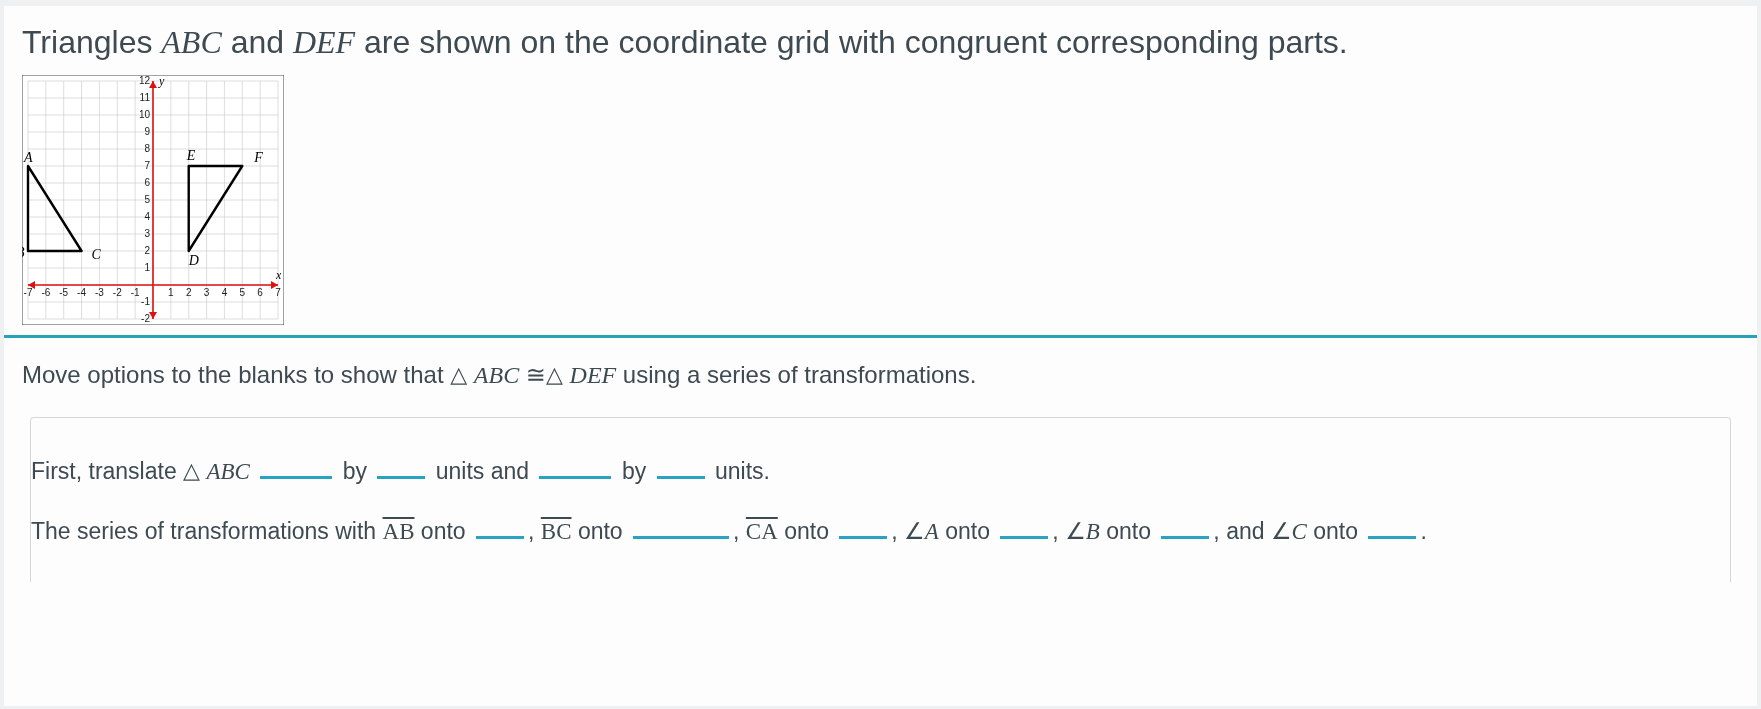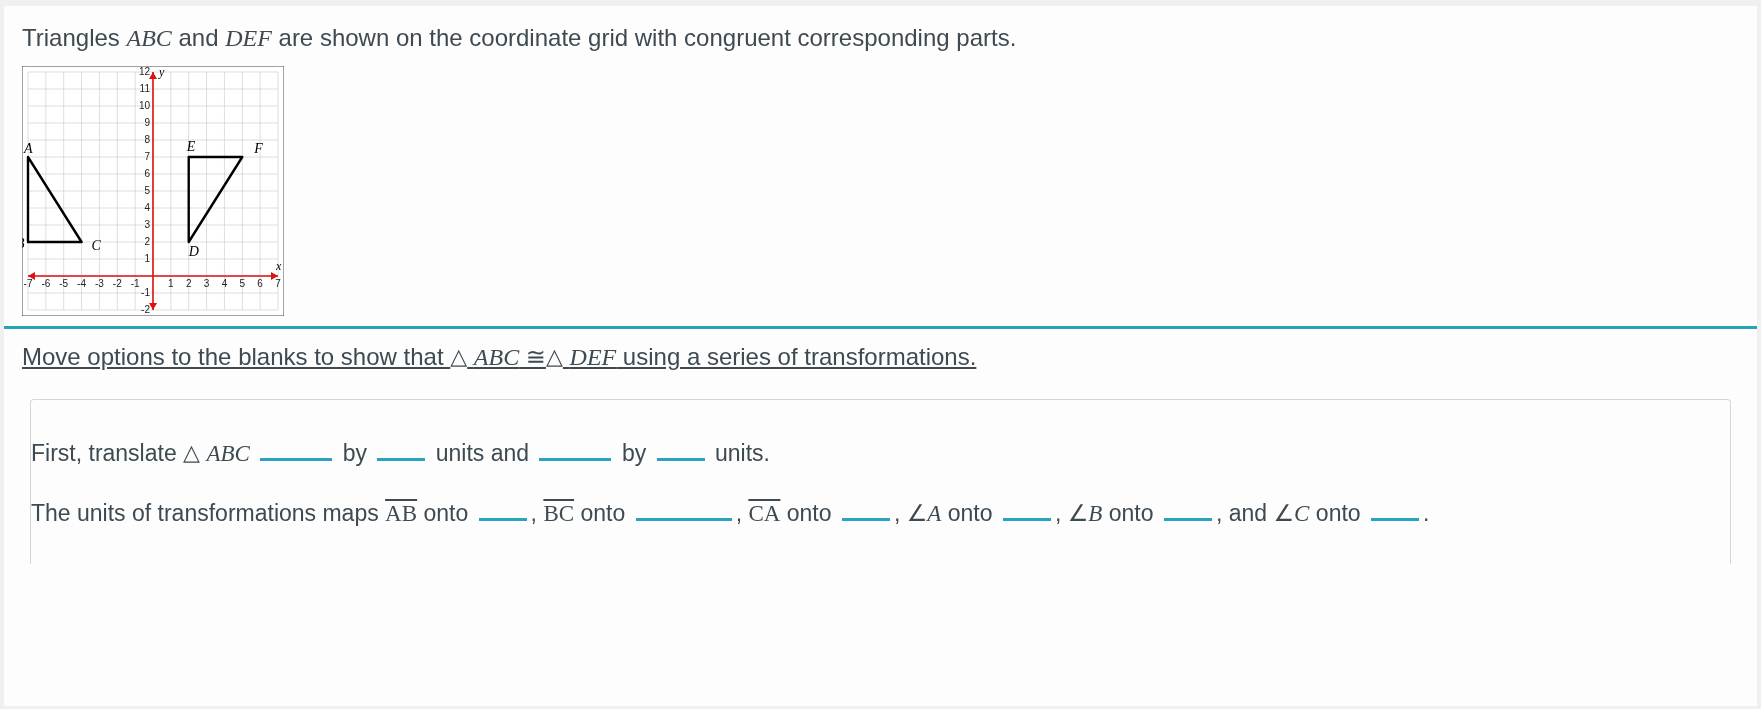--- a/index.html
+++ b/index.html
@@ -9,38 +9,37 @@
     background: #eef0f2;
     color: #333f47;
   }
   .page {
     background: #fdfdfd;
     margin: 6px 4px 0 4px;
     min-height: 700px;
   }
   .problem-intro {
     padding: 18px 18px 6px 18px;
-    font-size: 24px;
+    font-size: 32px;
     color: #3e4a52;
   }
   .ital { font-style: italic; font-family: Georgia, "Times New Roman", serif; }
   .graph-wrap {
     margin: 8px 0 0 18px;
   }
   .divider {
     height: 3px;
     background: #27a3b8;
     width: 100%;
     margin-top: 6px;
   }
   .prompt {
-    padding: 14px 18px 10px 18px;
+    padding: 23px 18px 10px 18px;
     font-size: 24px;
     color: #3e4a52;
-    text-decoration: underline;
   }
   .answer-area {
     margin: 18px 26px 0 26px;
     border: 1px solid #d6d6d6;
     border-bottom: none;
     border-radius: 4px 4px 0 0;
     padding: 24px 18px 20px 0;
     font-size: 23px;
     color: #3e4a52;
     line-height: 2.6;
@@ -186,21 +185,21 @@
       <span class="blank short"></span>
       <span> units and </span>
       <span class="blank med"></span>
       <span> by </span>
       <span class="blank short"></span>
       <span> units.</span>
     </div>
 
 
     <div class="row">
-      <span>The units of transformations maps </span><span class="seg">AB</span><span> onto </span>
+      <span>The series of transformations with </span><span class="seg">AB</span><span> onto </span>
       <span class="blank short"></span><span>, </span>
       <span class="seg">BC</span><span> onto </span>
       <span class="blank long"></span><span>, </span>
       <span class="seg">CA</span><span> onto </span>
       <span class="blank short"></span><span>, </span>
       <span class="angle">∠</span><span class="ital">A</span><span> onto </span>
       <span class="blank short"></span><span>, </span>
       <span class="angle">∠</span><span class="ital">B</span><span> onto </span>
       <span class="blank short"></span><span>, and </span>
       <span class="angle">∠</span><span class="ital">C</span><span> onto </span>

